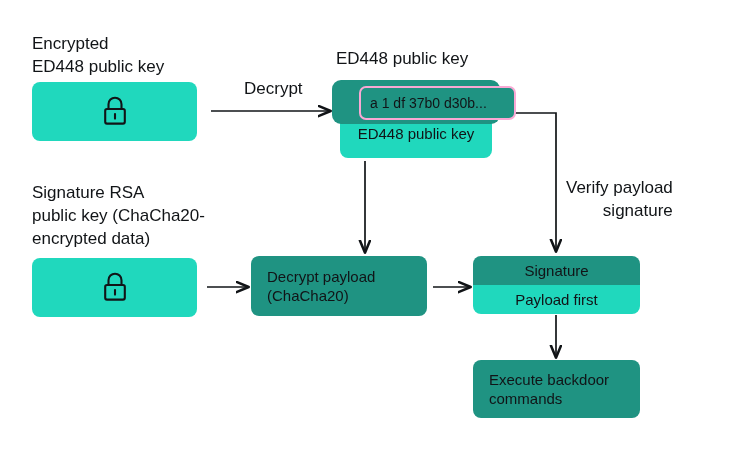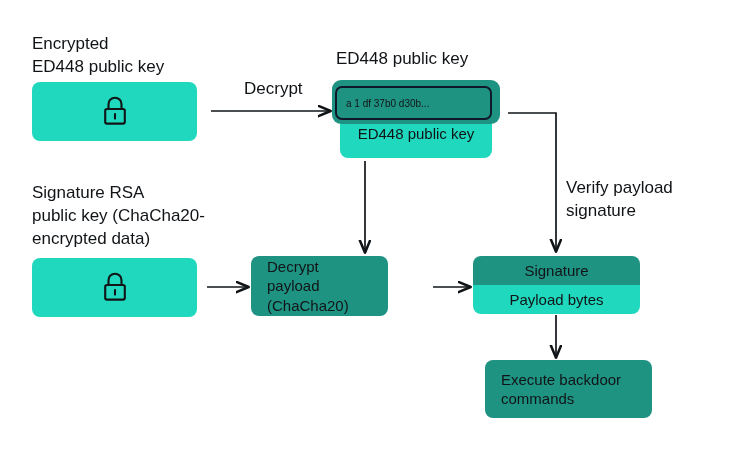--- a/index.html
+++ b/index.html
@@ -86,31 +86,31 @@
     position: absolute;
     left: 0px;
     top: 0px;
     width: 168px;
     height: 44px;
     background: #1f9382;
     border-radius: 9px;
   }
   .keybox-inner {
     position: absolute;
-    left: 3px;
+    left: 27px;
     top: 6px;
     width: 157px;
     height: 34px;
     box-sizing: border-box;
-    border: 2px solid #0f172a;
+    border: 2px solid #f9a8d4;
     border-radius: 7px;
     background: #1f9382;
     display: flex;
     align-items: center;
-    font-size: 10px;
+    font-size: 14px;
     color: #111417;
     padding-left: 9px;
     white-space: nowrap;
   }
   svg.edges {
     position: absolute;
     left: 0; top: 0;
     width: 740px;
     height: 450px;
     overflow: visible;
@@ -153,21 +153,21 @@
   <div class="label" style="left:336px; top:48px;">ED448 public key</div>
 
   <div class="label" style="left:32px; top:182px;">Signature RSA
 public key (ChaCha20-
 encrypted data)</div>
 
   <div class="label" style="left:232px; top:78px;margin-left:12px;">Decrypt</div>
 
 
 
-  <div class="label" style="left:566px; top:177px;">Verify payload
+  <div class="label" style="left:566px; top:177px;text-align:right;">Verify payload
 signature</div>
 
   <div class="node node-light" style="left:32px; top:82px; width:165px; height:59px;">
     <span class="lockwrap">
       <svg width="34" height="38" viewBox="0 0 34 38" aria-hidden="true">
         <path d="M10.5 16 V11.2 A6.5 6.5 0 0 1 23.5 11.2 V16" fill="none" stroke="#111417" stroke-width="2.1" stroke-linecap="round"></path>
         <rect x="7.2" y="16" width="19.6" height="14.6" rx="1.8" fill="none" stroke="#111417" stroke-width="2.1"></rect>
         <line x1="17" y1="21" x2="17" y2="25.6" stroke="#111417" stroke-width="2.1" stroke-linecap="round"></line>
       </svg>
     </span>
@@ -182,28 +182,28 @@
   <div class="node node-light" style="left:32px; top:258px; width:165px; height:59px;">
     <span class="lockwrap">
       <svg width="34" height="38" viewBox="0 0 34 38" aria-hidden="true">
         <path d="M10.5 16 V11.2 A6.5 6.5 0 0 1 23.5 11.2 V16" fill="none" stroke="#111417" stroke-width="2.1" stroke-linecap="round"></path>
         <rect x="7.2" y="16" width="19.6" height="14.6" rx="1.8" fill="none" stroke="#111417" stroke-width="2.1"></rect>
         <line x1="17" y1="21" x2="17" y2="25.6" stroke="#111417" stroke-width="2.1" stroke-linecap="round"></line>
       </svg>
     </span>
   </div>
 
-  <div class="node node-dark" style="left:251px; top:256px; width:137px; height:60px;">
+  <div class="node node-dark" style="left:251px; top:256px; width:176px; height:60px;">
     <span class="node-text">Decrypt payload
 (ChaCha20)</span>
   </div>
 
   <div class="stack" style="left:473px; top:256px; width:167px; height:58px;">
     <div class="stack-row dark">Signature</div>
-    <div class="stack-row light">Payload bytes</div>
-  </div>
-
-  <div class="node node-dark" style="left:473px; top:360px; width:167px; height:58px;margin-left:12px;">
+    <div class="stack-row light">Payload first</div>
+  </div>
+
+  <div class="node node-dark" style="left:473px; top:360px; width:167px; height:58px;">
     <span class="node-text">Execute backdoor
 commands</span>
   </div>
 
 </div>
 
 </body></html>

